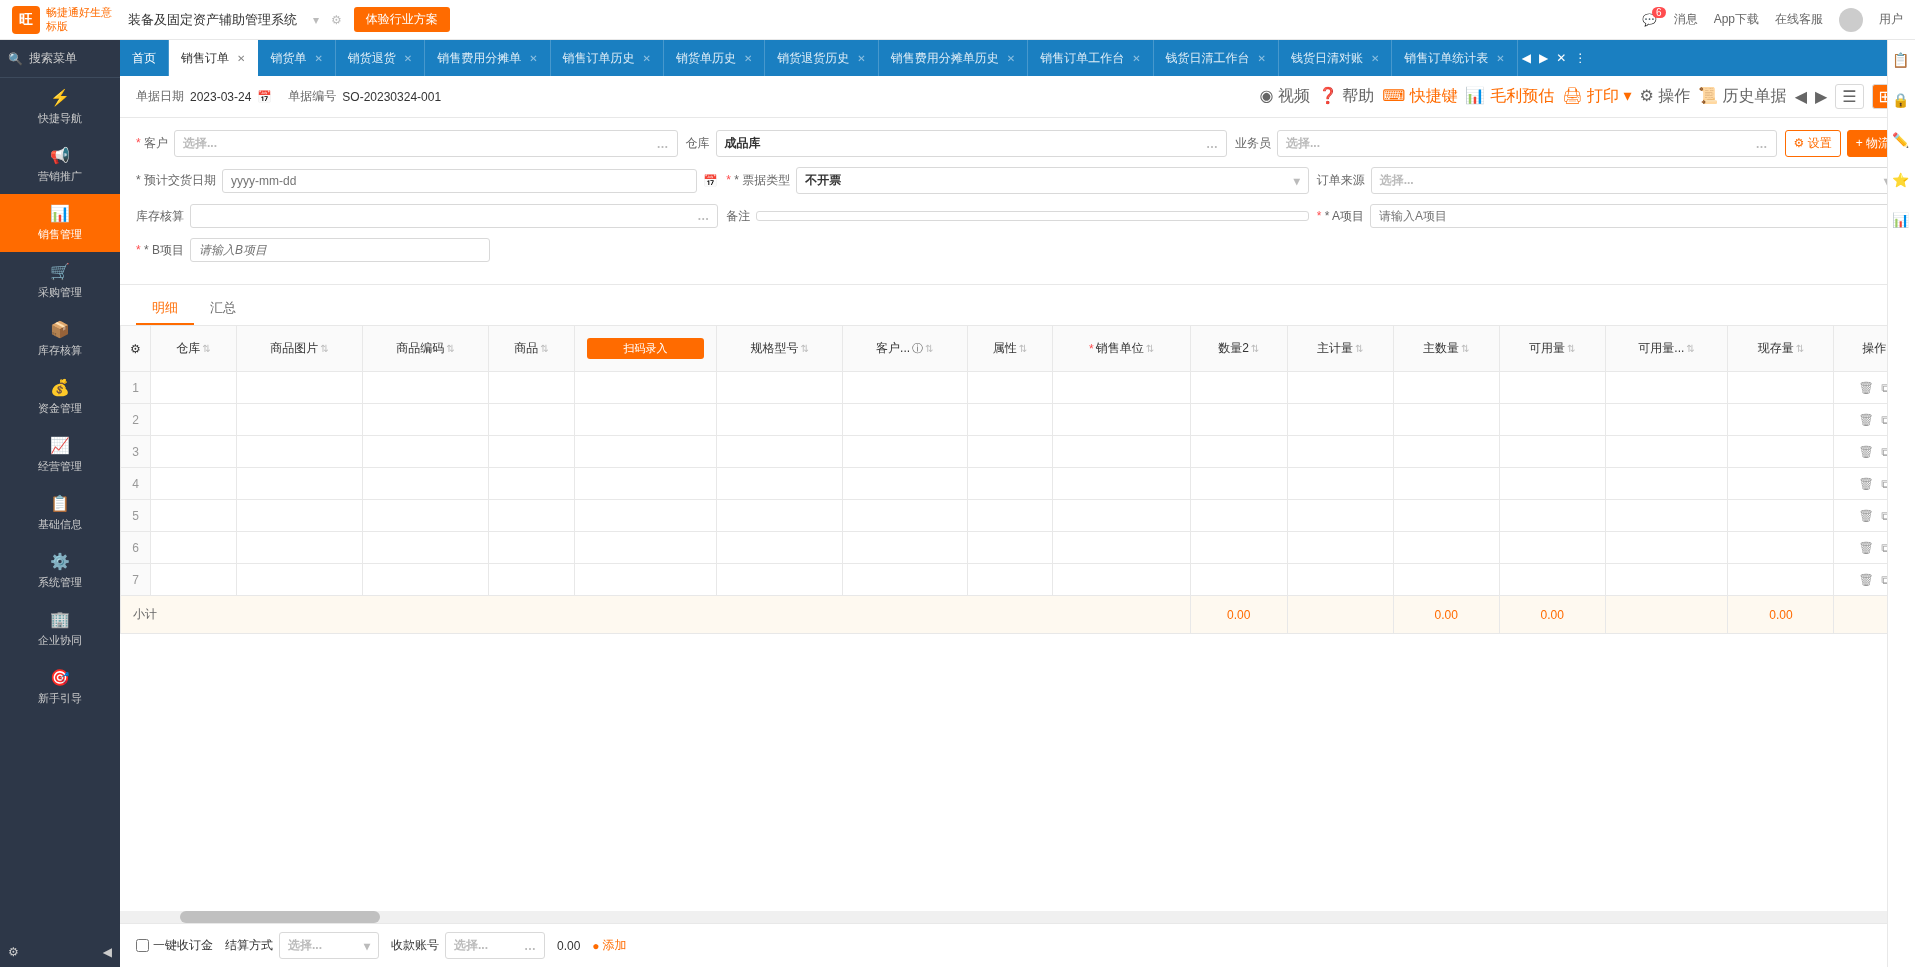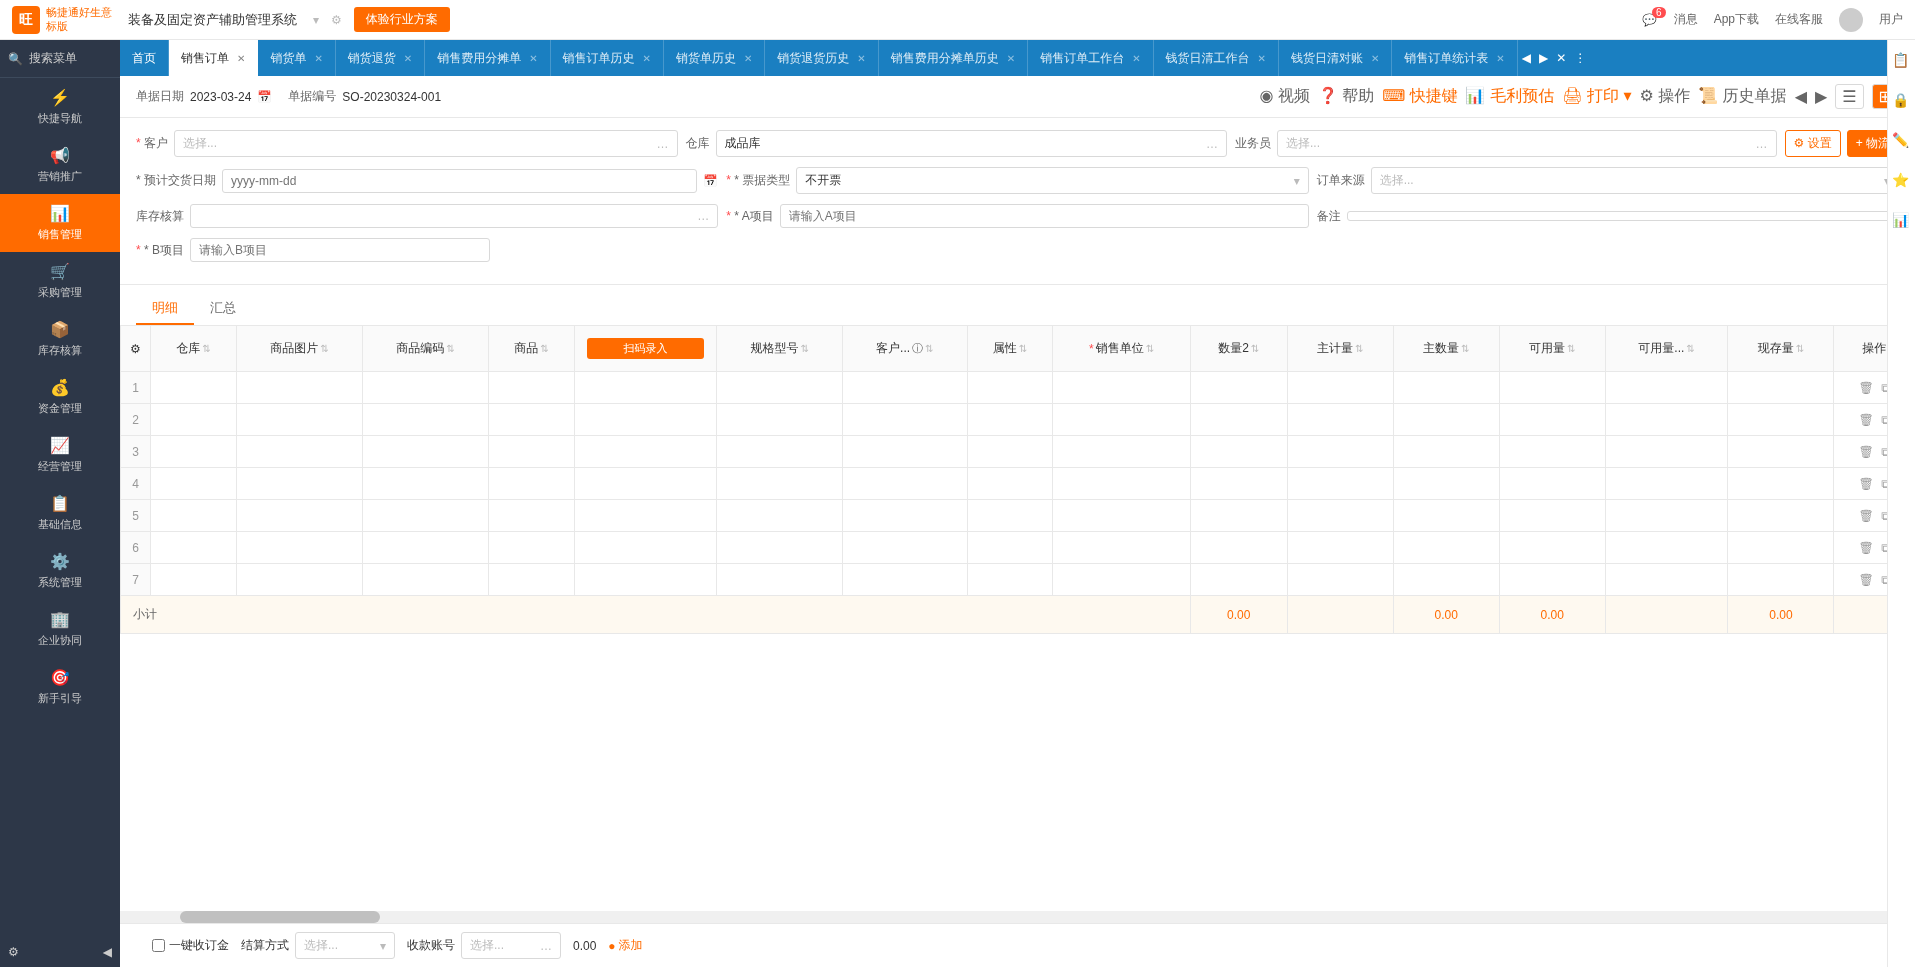--- a/index.html
+++ b/index.html
@@ -56,21 +56,21 @@
     .field-label { color: #666; }
     .field-value { color: #333; font-weight: 500; }
     
     
     .form-body { padding: 12px 16px; background: #fff; border-bottom: 1px solid #e8e8e8; }
     .form-row { display: flex; align-items: center; gap: 8px; margin-bottom: 10px; }
     .form-field { display: flex; align-items: center; gap: 6px; flex: 1; }
     .form-field .label { color: #666; white-space: nowrap; }
     .form-field .label.required::before { content: '* '; color: #ff4d4f; }
     .form-input { border: 1px solid #d9d9d9; border-radius: 3px; padding: 4px 8px; font-size: 12px; color: #333; background: #fff; flex: 1; min-width: 80px; }
-    .form-input-select { display: flex; align-items: center; border: 1px solid #d9d9d9; border-radius: 3px; padding: 4px 8px; background: #fff; gap: 4px; flex: 1; }
+    .form-input-select { display: flex; align-items: center; border: 1px solid #d9d9d9; border-radius: 3px; padding: 4px 8px; background: #fff; gap: 4px; flex: 1; font-weight: bold; }
     .ellipsis-btn { color: #bbb; cursor: pointer; }
     .select-arrow { color: #bbb; cursor: pointer; }
     
     
     .table-tabs { display: flex; align-items: center; padding: 8px 16px 0; background: #fff; border-bottom: none; }
     .table-tab { padding: 6px 16px; cursor: pointer; font-size: 13px; border-bottom: 2px solid transparent; color: #666; }
     .table-tab.active { color: #ff6b00; border-bottom-color: #ff6b00; font-weight: 500; }
     
     
     .table-container { flex: 1; background: #fff; overflow: auto; }
@@ -83,21 +83,21 @@
     .th-sort .sort-icon { color: #bbb; font-size: 10px; }
     
     
     .subtotal-row td { background: #fef9f0; font-weight: 500; color: #ff6b00; padding: 10px 8px; }
     .subtotal-label { color: #666; }
     
     
     .table-scroll { background: #f0f0f0; height: 12px; margin: 0; }
     
     
-    .bottom-bar { background: #fff; padding: 8px 32px; border-top: 1px solid #e8e8e8; display: flex; align-items: center; gap: 12px; }
+    .bottom-bar { background: #fff; padding: 8px 16px; border-top: 1px solid #e8e8e8; display: flex; align-items: center; gap: 12px; }
     .checkbox-group { display: flex; align-items: center; gap: 4px; }
     .bottom-field { display: flex; align-items: center; gap: 6px; }
     .add-btn { color: #ff6b00; cursor: pointer; display: flex; align-items: center; gap: 3px; }
     
     .flex-spacer { flex: 1; }
     .header-icon-item { display: flex; align-items: center; gap: 2px; color: #666; cursor: pointer; }
     .header-icon-item.orange { color: #ff6b00; }
 
     
     .right-float-panel {
@@ -362,35 +362,35 @@
 
         <div class="form-row">
           <div class="form-field">
             <span class="label">库存核算</span>
             <div class="form-input-select" style="flex:1">
               <span class="flex-spacer"></span>
               <span class="ellipsis-btn">…</span>
             </div>
           </div>
           <div class="form-field">
-            <span class="label required">* A项目</span>
-            <input type="text" class="form-input" style="flex: 2 1 0%;" placeholder="请输入A项目">
-          </div>
-          <div class="form-field">
             <span class="label">备注</span>
             <div class="form-input-select" style="flex:2">
               <span class="flex-spacer"></span>
             </div>
           </div>
+          <div class="form-field">
+            <span class="label required">* A项目</span>
+            <input type="text" class="form-input" style="flex: 2 1 0%;" placeholder="请输入A项目">
+          </div>
         </div>
 
         <div class="form-row">
           <div class="form-field">
             <span class="label required">* B项目</span>
-            <input type="text" class="form-input" style="flex: 1 1 0%; max-width: 300px;" placeholder="请输入B项目">
+            <input type="text" class="form-input" style="flex: 1 1 0%; max-width: 300px; font-style: italic;" placeholder="请输入B项目">
           </div>
         </div>
       </div>
 
       <div class="table-tabs">
         <div class="table-tab active">明细</div>
         <div class="table-tab">汇总</div>
       </div>
 
       <div class="table-container">

